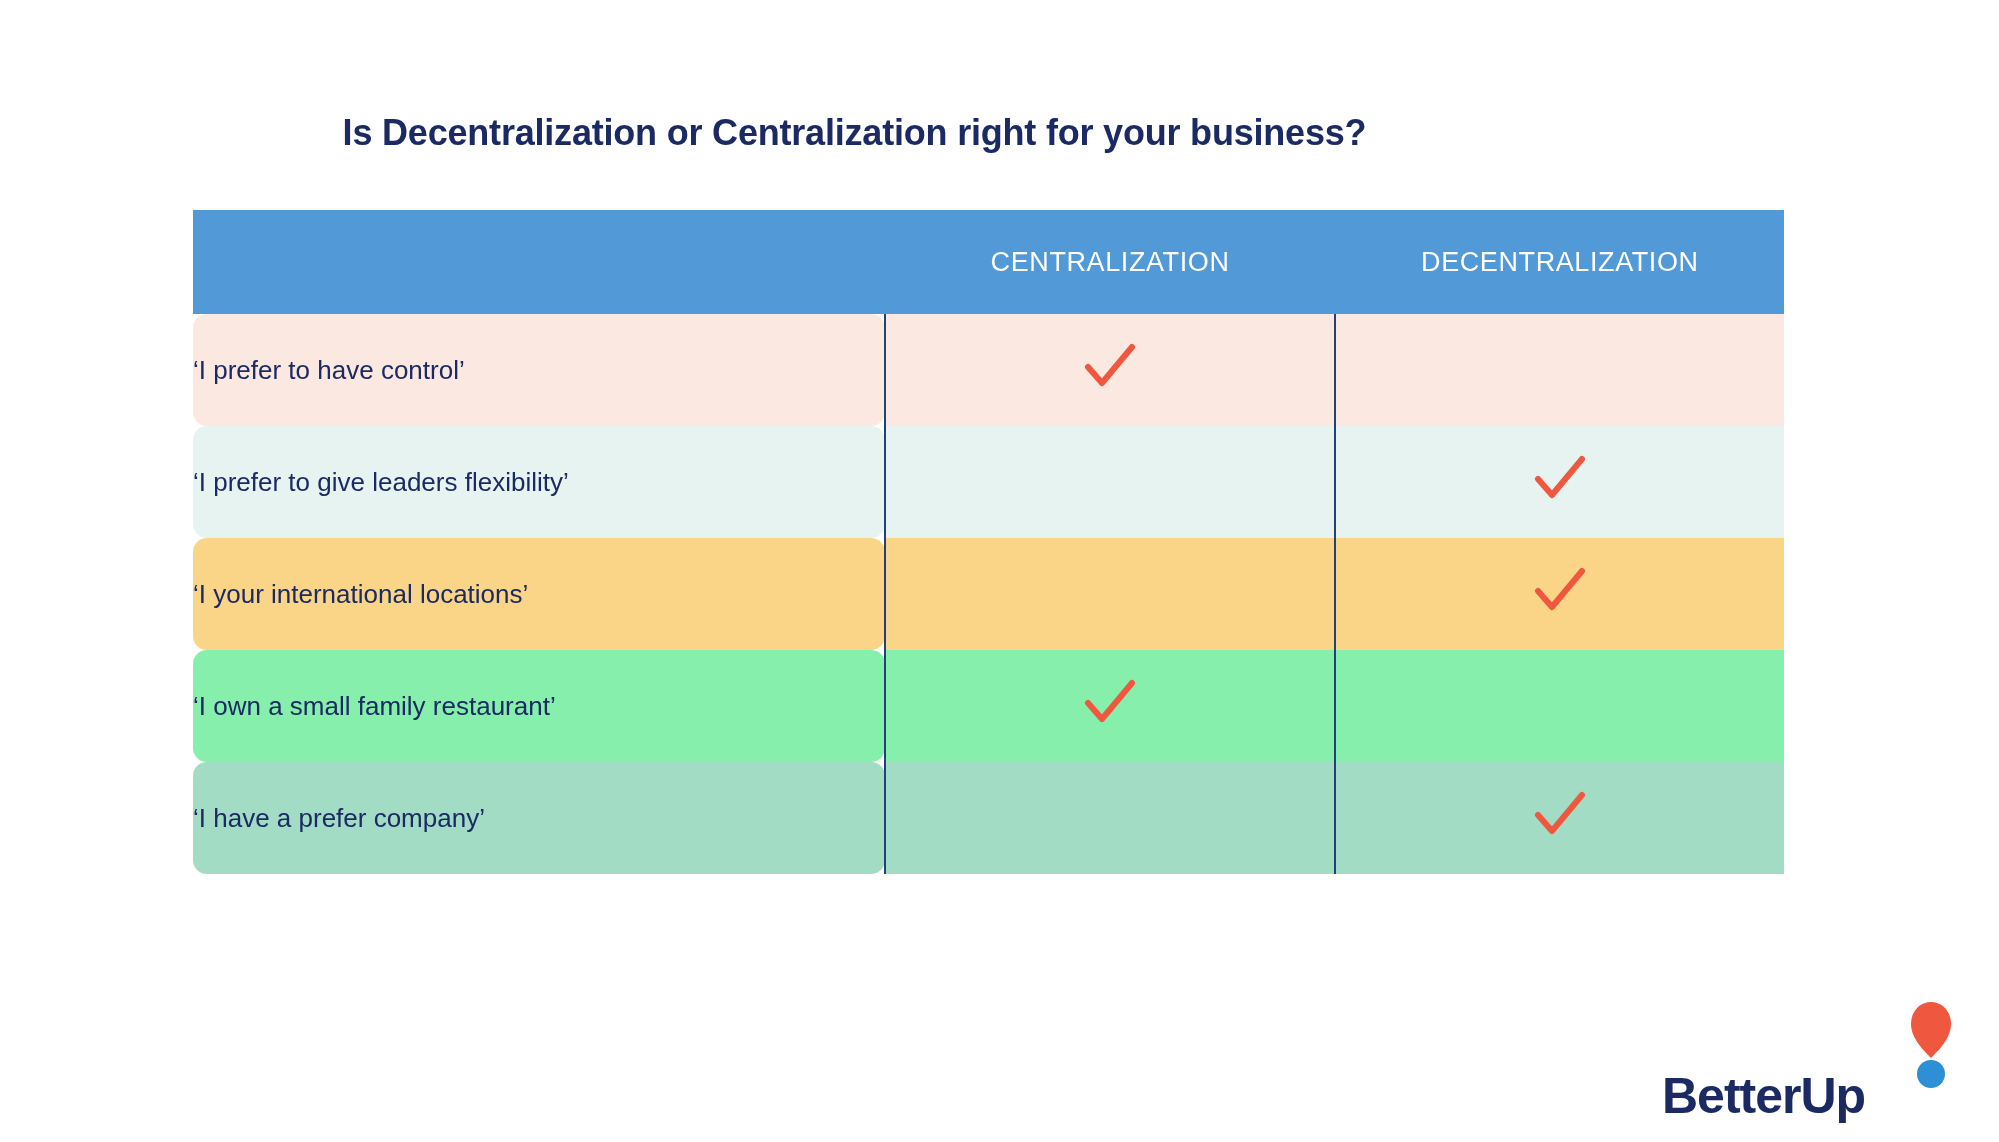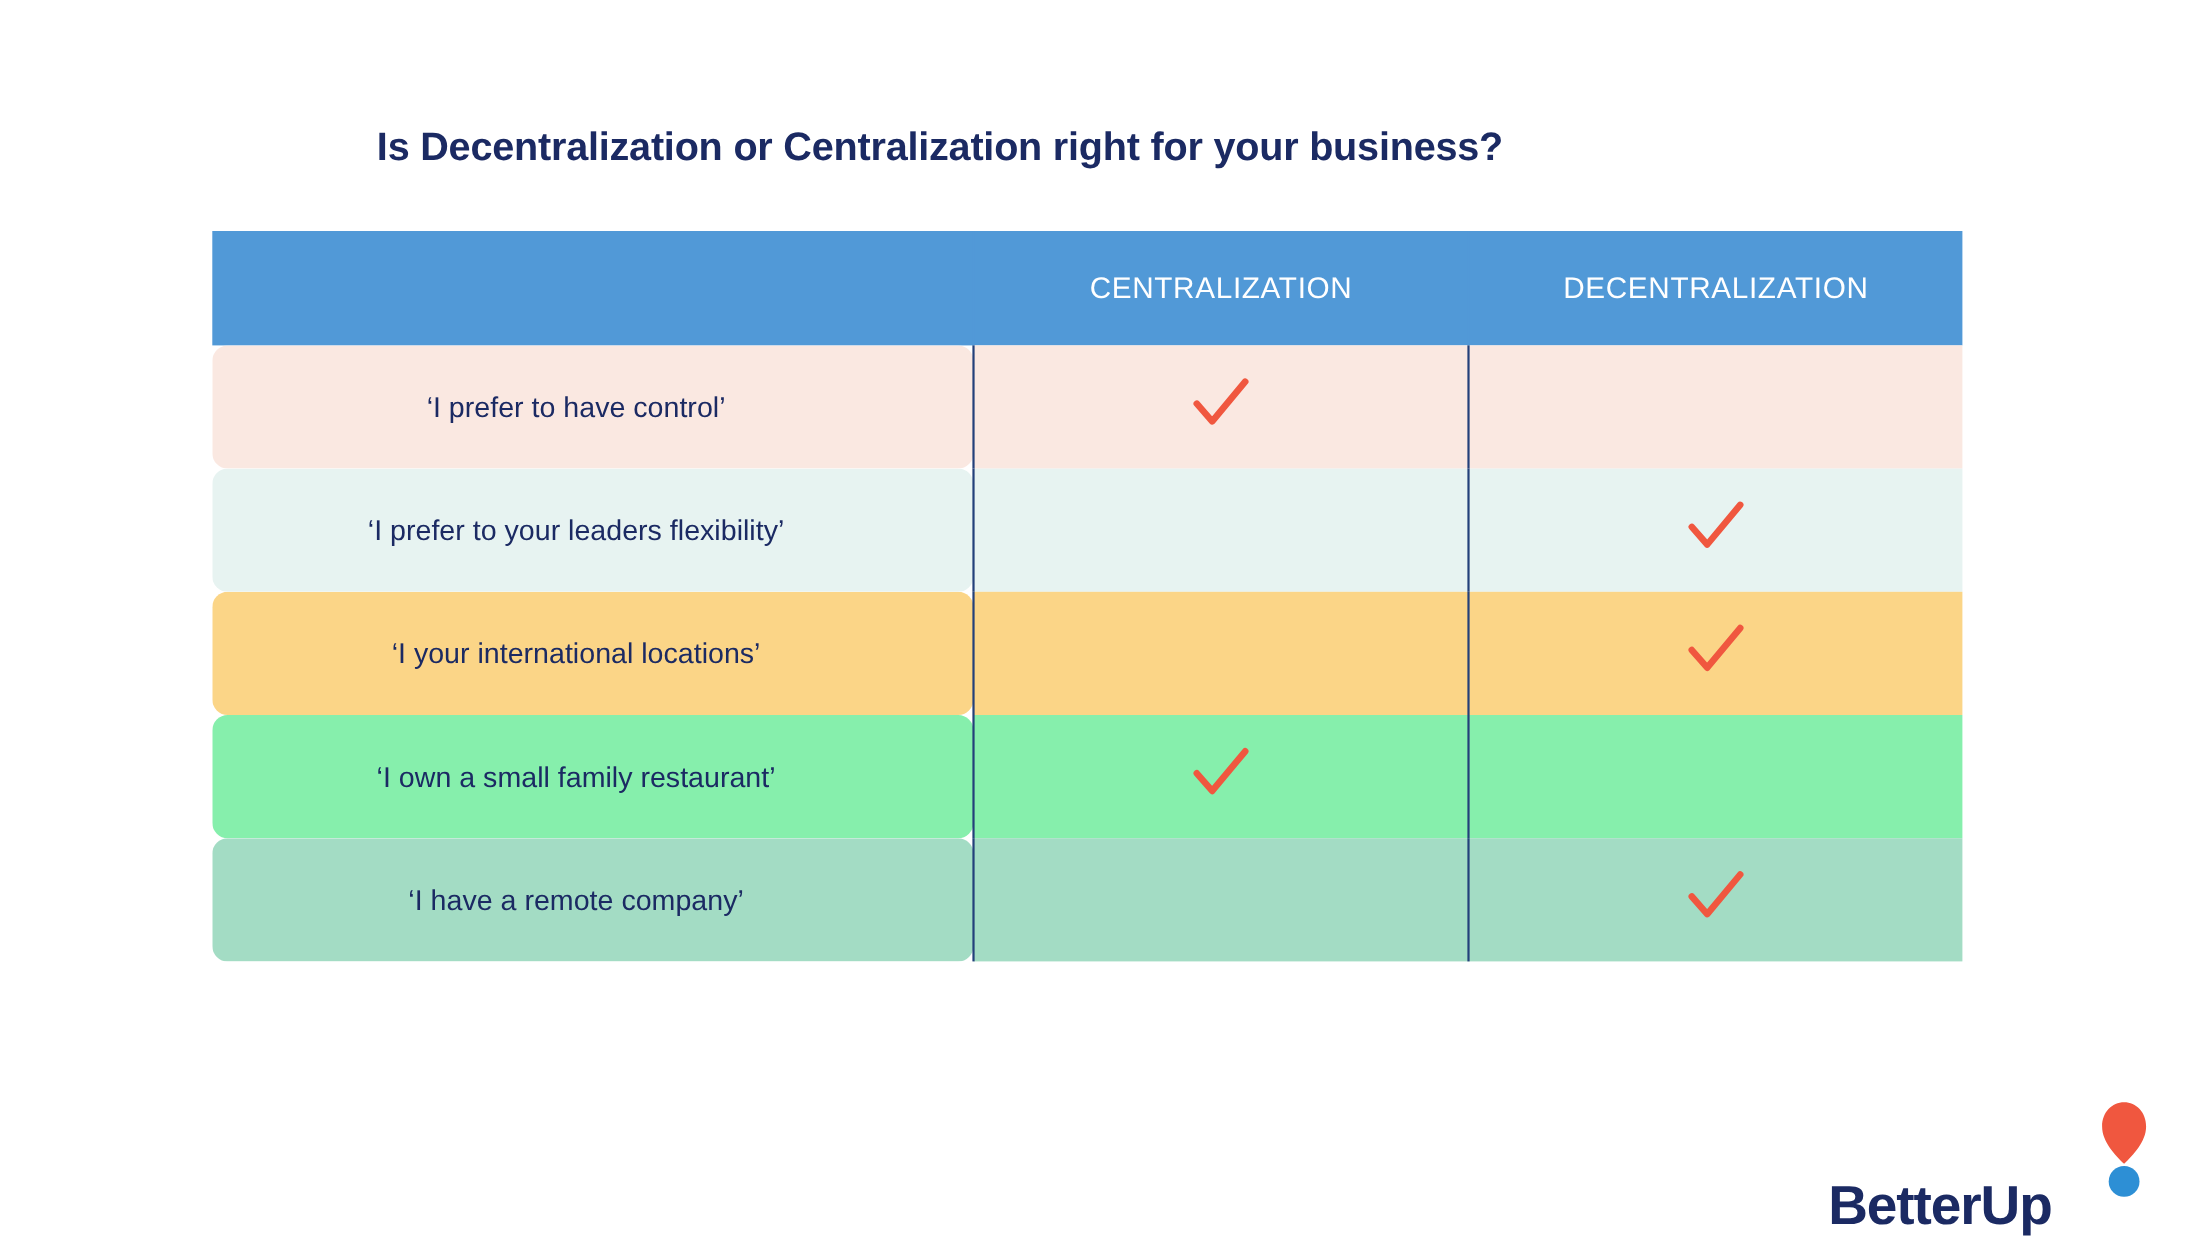--- a/index.html
+++ b/index.html
@@ -58,21 +58,20 @@
 
   tbody td {
     height: 112px;
     padding: 0;
     vertical-align: middle;
     font-size: 26px;
     color: #1b2a63;
   }
 
   td.row-label {
-    text-align: center;
     padding-right: 30px;
     border-radius: 14px;
   }
 
   td.cell-opt {
     text-align: center;
   }
 
   
   .divider-col {
@@ -133,42 +132,42 @@
     </thead>
     <tbody id="table-body">
         <tr style="background: rgb(250, 232, 225);">
           <td class="row-label">‘I prefer to have control’</td>
           <td class="cell-opt divider-col" style="border-left-color: rgb(35, 64, 122);"><span class="check"><svg width="56" height="56" viewBox="0 0 56 56">
                 <path d="M6 28 L20 44 L50 8" fill="none" stroke="#f0573f" stroke-width="6" stroke-linecap="round" stroke-linejoin="round"></path>
               </svg></span></td>
           <td class="cell-opt divider-col" style="border-left-color: rgb(35, 64, 122);"></td>
         </tr>
         <tr style="background: rgb(231, 243, 241);">
-          <td class="row-label">‘I prefer to your leaders flexibility’</td>
+          <td class="row-label">‘I prefer to give leaders flexibility’</td>
           <td class="cell-opt divider-col" style="border-left-color: rgb(35, 64, 122);"></td>
           <td class="cell-opt divider-col" style="border-left-color: rgb(35, 64, 122);"><span class="check"><svg width="56" height="56" viewBox="0 0 56 56">
                 <path d="M6 28 L20 44 L50 8" fill="none" stroke="#f0573f" stroke-width="6" stroke-linecap="round" stroke-linejoin="round"></path>
               </svg></span></td>
         </tr>
         <tr style="background: rgb(251, 213, 135);">
           <td class="row-label">‘I your international locations’</td>
           <td class="cell-opt divider-col" style="border-left-color: rgb(35, 64, 122);"></td>
           <td class="cell-opt divider-col" style="border-left-color: rgb(35, 64, 122);"><span class="check"><svg width="56" height="56" viewBox="0 0 56 56">
                 <path d="M6 28 L20 44 L50 8" fill="none" stroke="#f0573f" stroke-width="6" stroke-linecap="round" stroke-linejoin="round"></path>
               </svg></span></td>
         </tr>
         <tr style="background: #86efac;">
           <td class="row-label">‘I own a small family restaurant’</td>
           <td class="cell-opt divider-col" style="border-left-color: rgb(35, 64, 122);"><span class="check"><svg width="56" height="56" viewBox="0 0 56 56">
                 <path d="M6 28 L20 44 L50 8" fill="none" stroke="#f0573f" stroke-width="6" stroke-linecap="round" stroke-linejoin="round"></path>
               </svg></span></td>
           <td class="cell-opt divider-col" style="border-left-color: rgb(35, 64, 122);"></td>
         </tr>
         <tr style="background: rgb(163, 220, 196);">
-          <td class="row-label">‘I have a remote company’</td>
+          <td class="row-label">‘I have a prefer company’</td>
           <td class="cell-opt divider-col" style="border-left-color: rgb(35, 64, 122);"></td>
           <td class="cell-opt divider-col" style="border-left-color: rgb(35, 64, 122);"><span class="check"><svg width="56" height="56" viewBox="0 0 56 56">
                 <path d="M6 28 L20 44 L50 8" fill="none" stroke="#f0573f" stroke-width="6" stroke-linecap="round" stroke-linejoin="round"></path>
               </svg></span></td>
         </tr>
       </tbody>
   </table>
 </div>
 
 <div class="logo">

